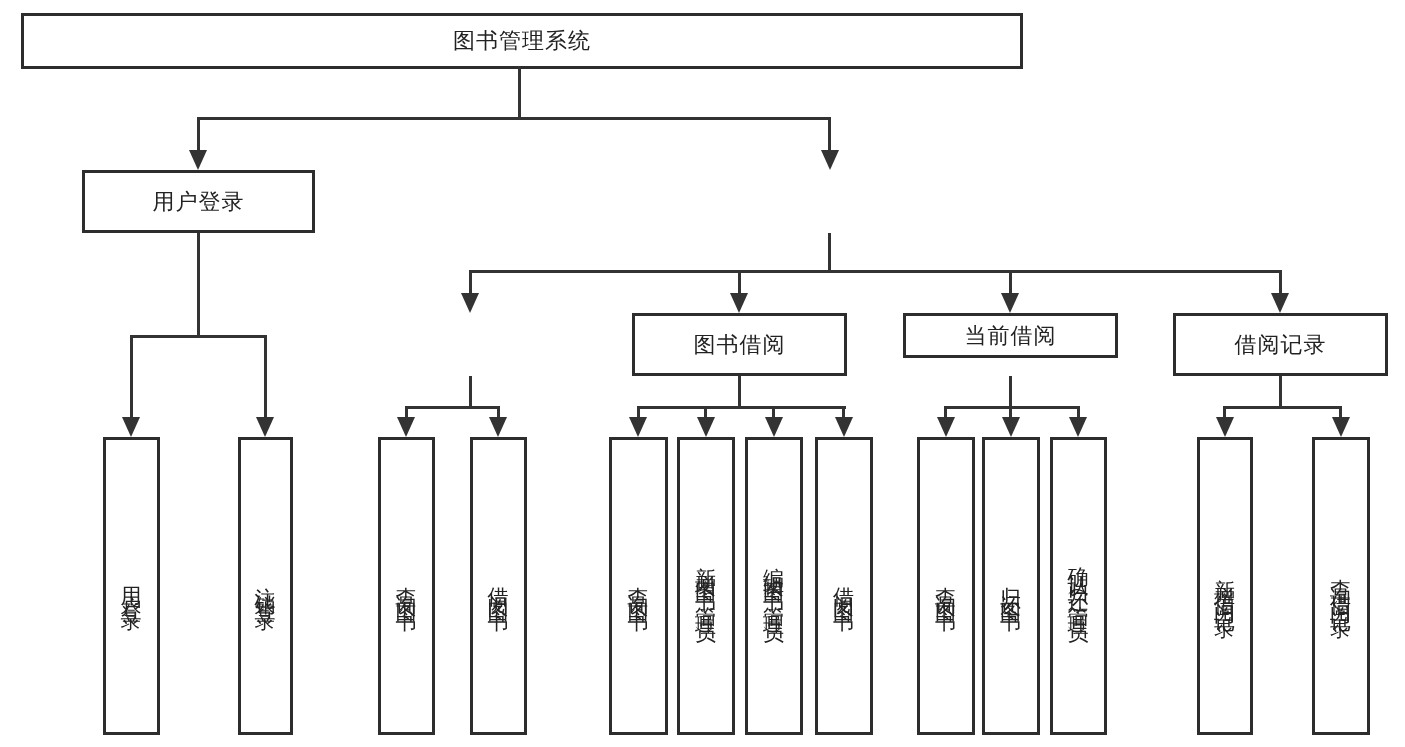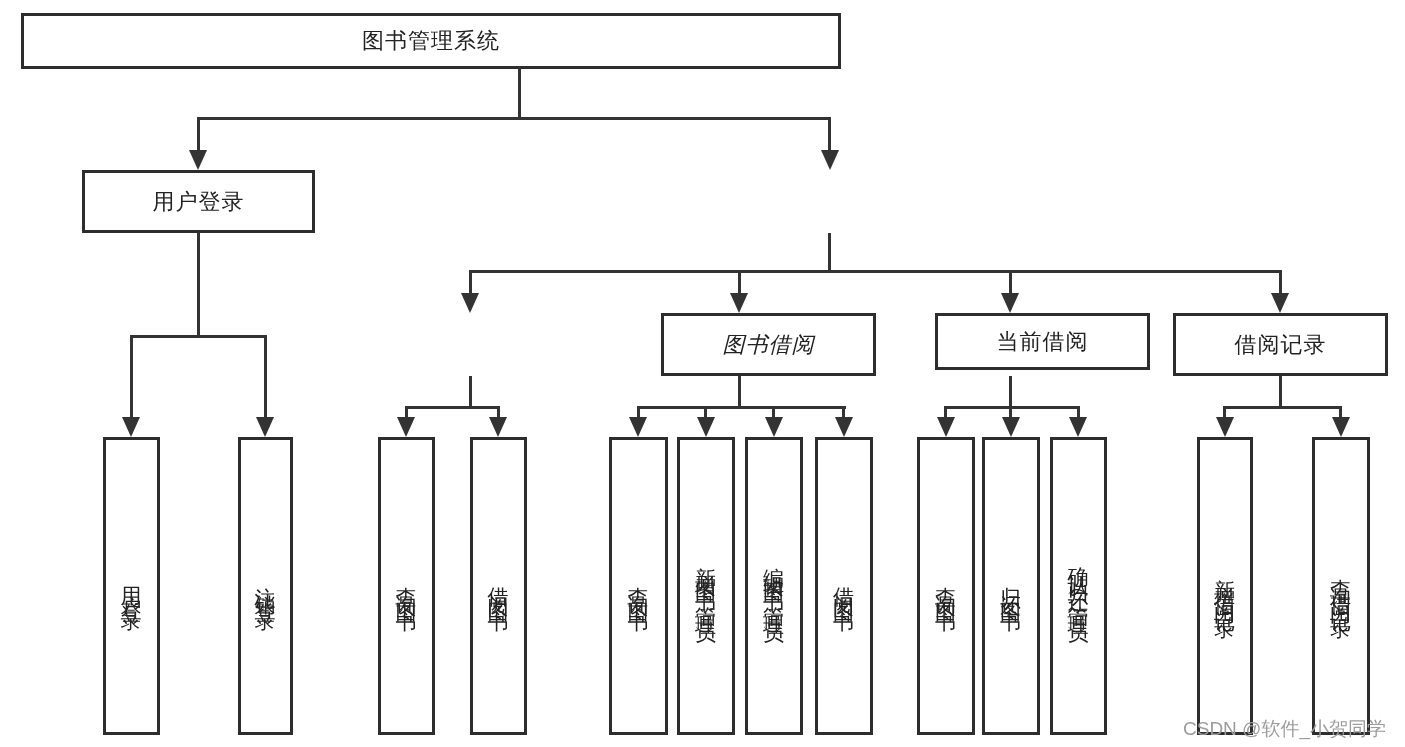--- a/index.html
+++ b/index.html
@@ -44,29 +44,29 @@
     color:#9c9c9c;
     white-space:nowrap;
     z-index:10;
   }
 </style>
 </head>
 <body>
 
 <div id="stage">
 
-  <div class="box hlabel" style="left:21px;top:13px;width:820px;height:56px;">图书管理系统</div>
+  <div class="box hlabel" style="left:21px;top:13px;width:1002px;height:56px;">图书管理系统</div>
 
   <div class="box hlabel" style="left:82px;top:170px;width:233px;height:63px;">用户登录</div>
 
 
 
-  <div class="box hlabel" style="left:661px;top:313px;width:215px;height:63px;font-style:italic;">图书借阅</div>
+  <div class="box hlabel" style="left:632px;top:313px;width:215px;height:63px;">图书借阅</div>
 
-  <div class="box hlabel" style="left:935px;top:313px;width:215px;height:57px;">当前借阅</div>
+  <div class="box hlabel" style="left:903px;top:313px;width:215px;height:45px;">当前借阅</div>
 
   <div class="box hlabel" style="left:1173px;top:313px;width:215px;height:63px;">借阅记录</div>
 
   <div class="box leaf" style="left:103px;top:437px;width:57px;height:298px;">用户登录</div>
   <div class="box leaf" style="left:238px;top:437px;width:55px;height:298px;">注销登录</div>
 
   <div class="box leaf" style="left:378px;top:437px;width:57px;height:298px;">查询图书</div>
   <div class="box leaf" style="left:470px;top:437px;width:57px;height:298px;">借阅图书</div>
 
   <div class="box leaf" style="left:609px;top:437px;width:59px;height:298px;">查询图书</div>
@@ -133,15 +133,14 @@
   <div class="vline" style="left:1077px;top:406px;height:13px;"></div>
   <div class="ah" style="left:1069px;top:417px;"></div>
 
   <div class="vline" style="left:1279px;top:376px;height:30px;"></div>
   <div class="hline" style="left:1223px;top:406px;width:119px;"></div>
   <div class="vline" style="left:1223px;top:406px;height:13px;"></div>
   <div class="ah" style="left:1216px;top:417px;"></div>
   <div class="vline" style="left:1339px;top:406px;height:13px;"></div>
   <div class="ah" style="left:1332px;top:417px;"></div>
 
-  <div class="watermark">CSDN @软件_小贺同学</div>
 
 </div>
 
 </body></html>

